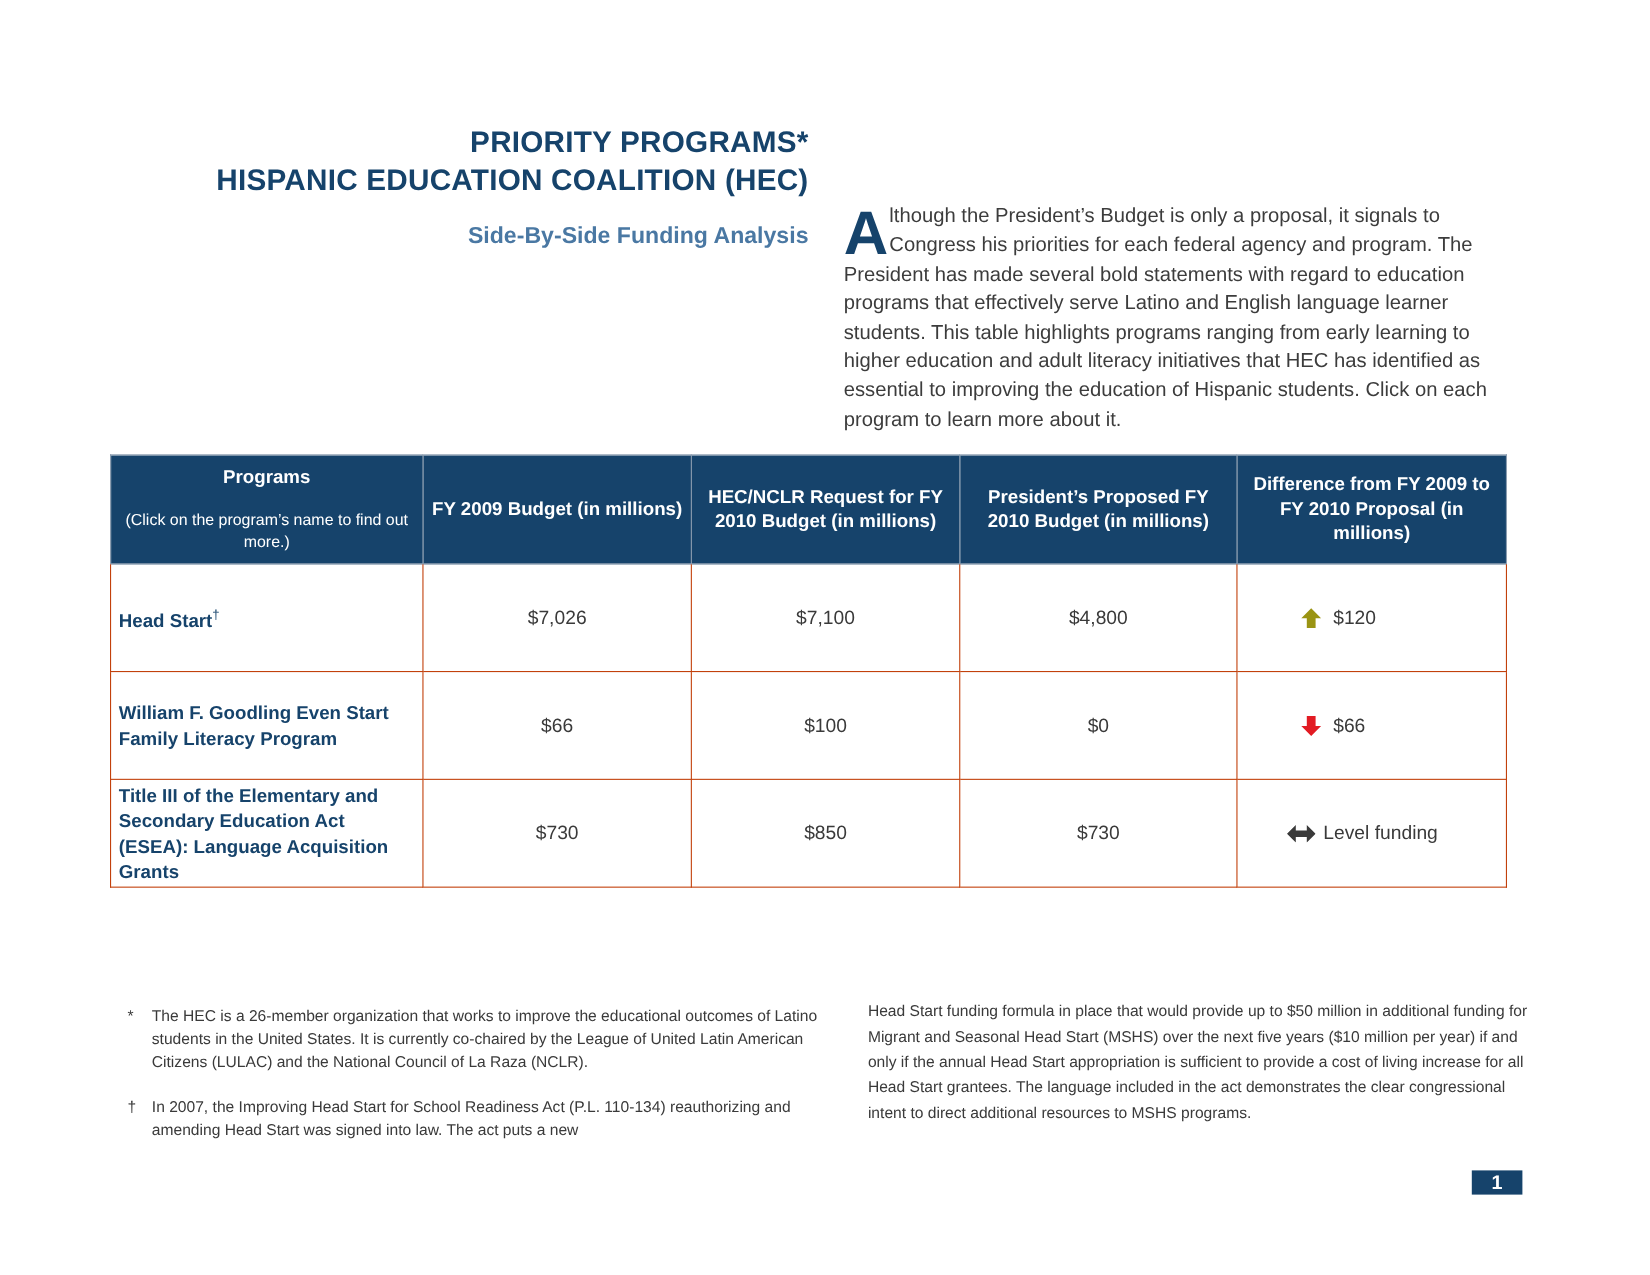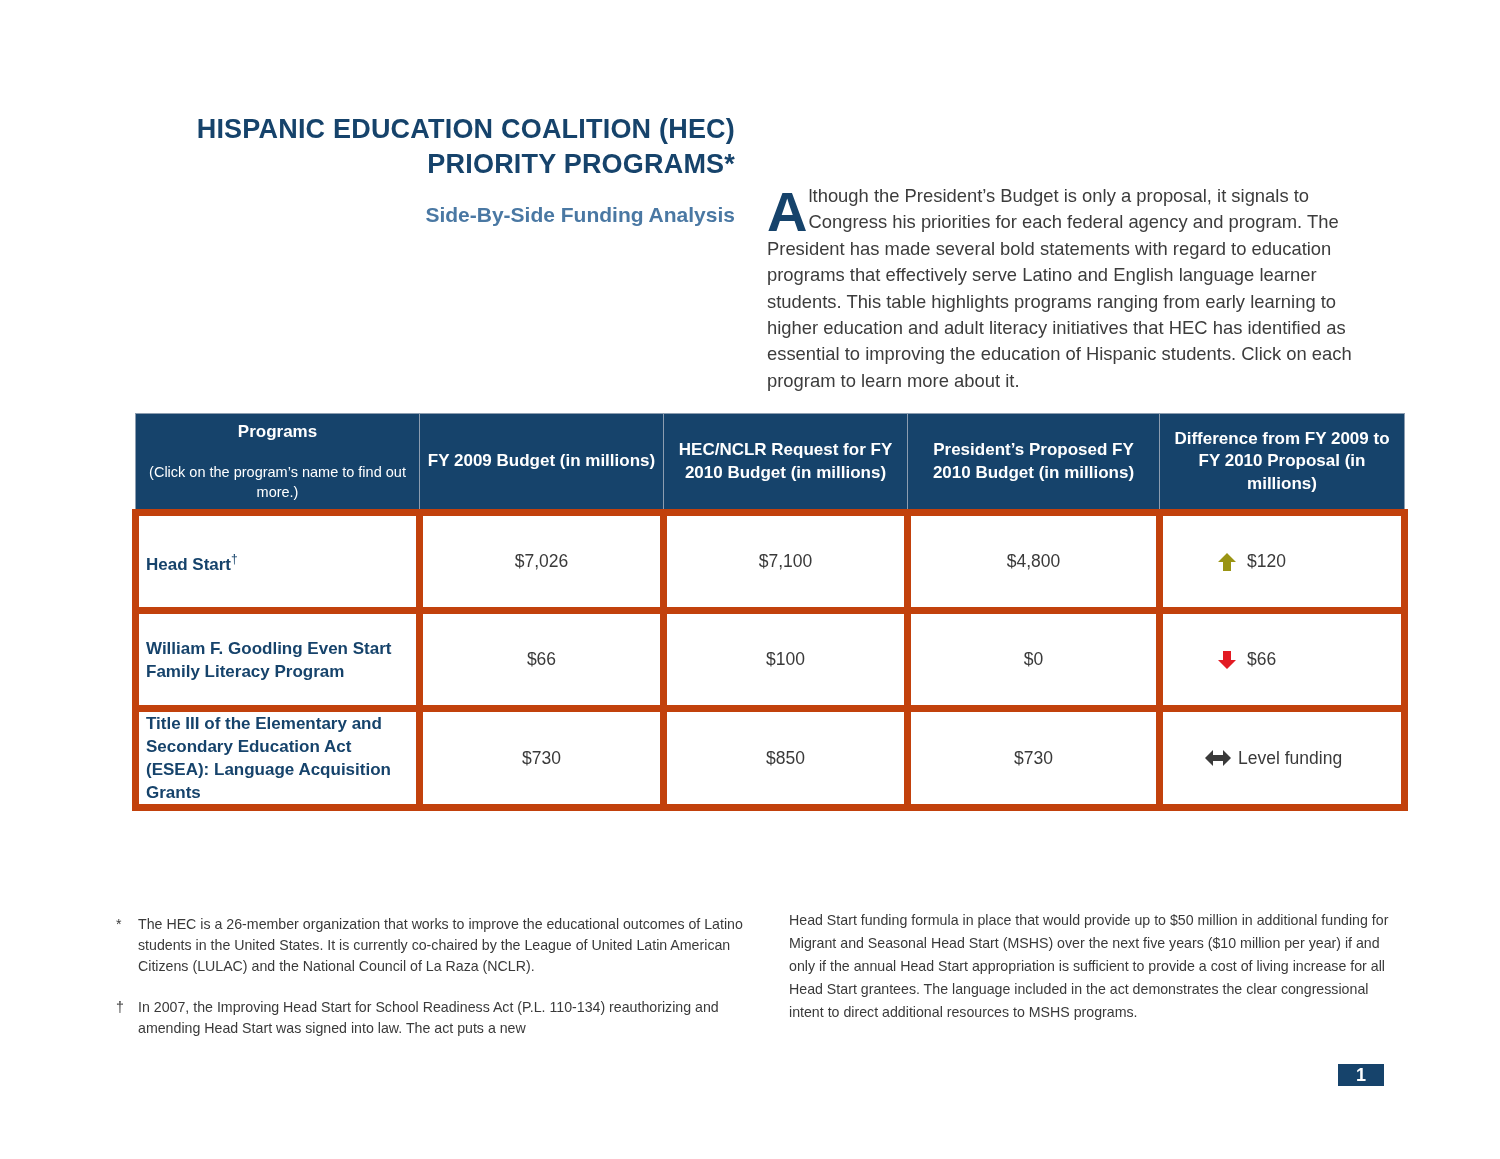--- a/index.html
+++ b/index.html
@@ -6,24 +6,24 @@
   html, body { width: 1500px; height: 1159px; background: #ffffff; overflow: hidden; }
   body { position: relative; font-family: "Liberation Sans", sans-serif; color: #3a3a3a; }
 
   .title-block { position: absolute; left: 118px; top: 112px; width: 617px; text-align: right; }
   .title-line { font-family: "Liberation Sans", sans-serif; font-weight: bold; color: #16436b; font-size: 27px; line-height: 35px; letter-spacing: 0.2px; }
   .subtitle { font-weight: bold; color: #4a78a3; font-size: 21px; line-height: 30px; margin-top: 18px; }
 
   .intro { position: absolute; left: 767px; top: 183px; width: 625px; font-size: 18.4px; line-height: 26.4px; color: #3c3c3c; }
   .dropcap { float: left; font-weight: bold; color: #16436b; font-size: 56px; line-height: 44px; margin-top: 7px; margin-right: 1px; }
 
-  table.funding { position: absolute; left: 132px; top: 413px; width: 1269px; border-collapse: collapse; table-layout: fixed; }
+  table.funding { position: absolute; left: 100px; top: 413px; width: 1269px; border-collapse: collapse; table-layout: fixed; }
   table.funding th { background: #16436b; color: #ffffff; font-weight: bold; font-size: 17px; line-height: 22.5px; text-align: center; vertical-align: middle; border: 1px solid #8c9db0; padding: 4px 6px; height: 99px; }
   table.funding th .hdr-note { display: block; font-weight: normal; font-size: 14.5px; line-height: 20px; margin-top: 18px; }
-  table.funding td { border: 7px solid #c2410c; font-size: 17.5px; color: #3a3a3a; text-align: center; vertical-align: middle; height: 98px; padding: 0 6px; }
+  table.funding td { border: 1px solid #c2410c; font-size: 17.5px; color: #3a3a3a; text-align: center; vertical-align: middle; height: 98px; padding: 0 6px; }
   table.funding td.prog { text-align: left; color: #16436b; font-weight: bold; font-size: 17px; line-height: 23px; padding-left: 7px; cursor: pointer; }
   table.funding td.prog sup { font-weight: normal; font-size: 12px; }
   .col1 { width: 284px; } .col2 { width: 244px; } .col3 { width: 244px; } .col4 { width: 252px; } .col5 { width: 245px; }
 
   .diff { display: flex; align-items: center; justify-content: center; gap: 0; }
   .diff-icon { display: inline-block; width: 40px; text-align: center; }
   .diff-text { display: inline-block; min-width: 110px; text-align: left; }
   .diff-text.level { min-width: 128px; }
   svg { display: block; margin: 0 auto; }
 
@@ -32,22 +32,22 @@
   .fn-mark { width: 22px; flex-shrink: 0; }
   .fn + .fn { margin-top: 21px; }
   .foot-right { position: absolute; left: 789px; top: 909px; width: 600px; font-size: 14.2px; line-height: 22.9px; color: #3a3a3a; }
 
   .page-num { position: absolute; left: 1338px; top: 1064px; width: 46px; height: 22px; background: #16436b; color: #ffffff; font-weight: bold; font-size: 18px; line-height: 22px; text-align: center; }
 </style>
 </head>
 <body>
 
 <div class="title-block">
+  <div class="title-line">PRIORITY PROGRAMS*</div>
   <div class="title-line">HISPANIC EDUCATION COALITION (HEC)</div>
-  <div class="title-line">PRIORITY PROGRAMS*</div>
   <div class="subtitle">Side-By-Side Funding Analysis</div>
 </div>
 
 <div class="intro">
   <span class="dropcap">A</span><span>lthough the President’s Budget is only a proposal, it signals to Congress his priorities for each federal agency and program. The President has made several bold statements with regard to education programs that effectively serve Latino and English language learner students.  This table highlights programs ranging from early learning to higher education and adult literacy initiatives that HEC has identified as essential to improving the education of Hispanic students.  Click on each program to learn more about it.</span>
 </div>
 
 <table class="funding">
   <colgroup>
     <col class="col1">

